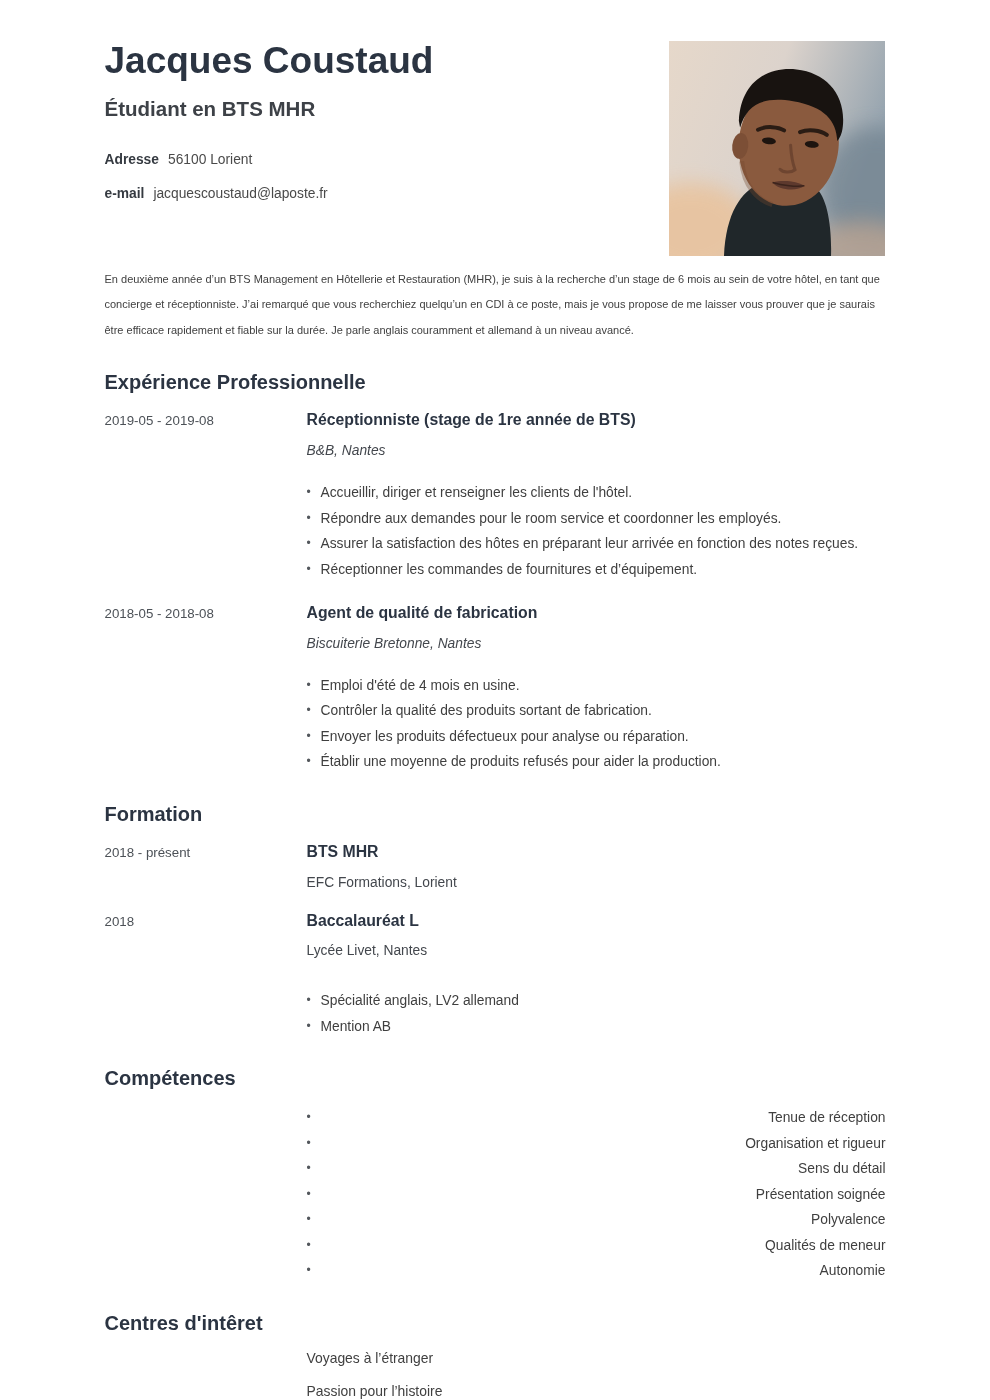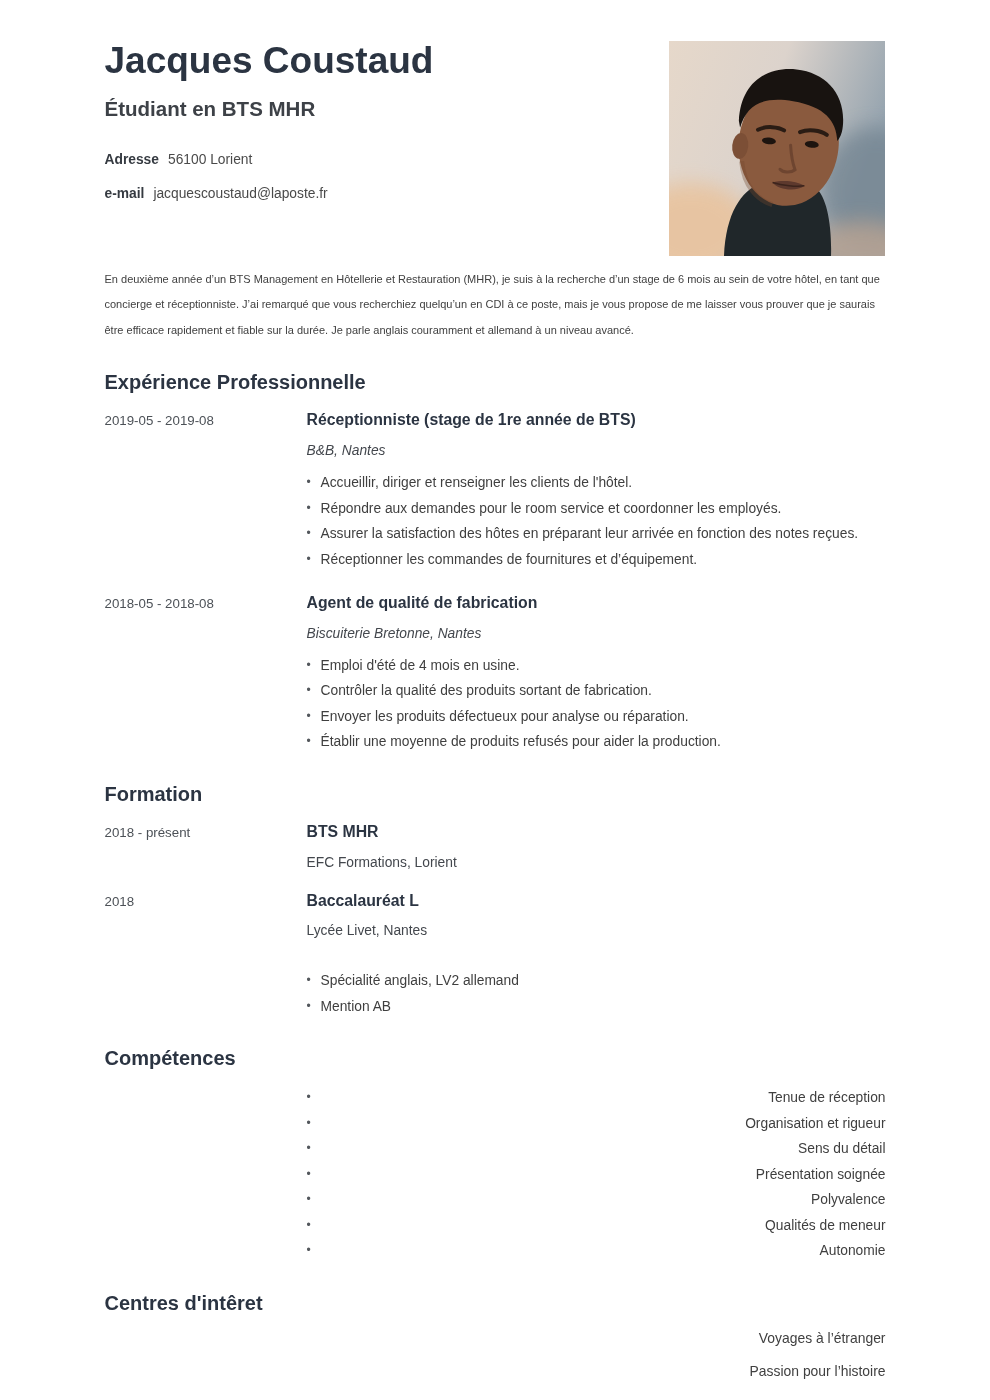--- a/index.html
+++ b/index.html
@@ -46,36 +46,35 @@
   .section-body { margin-top:16px; }
   .entry {
     display:grid; grid-template-columns:156px 1fr;
     margin-bottom:21px;
     gap:46px;
   }
   .entry-dates { font-size:13.3px; color:#4c5157; padding-top:3px; }
   .entry-title { font-size:15.8px; font-weight:700; color:#2b3442; line-height:1.25; }
   .entry-org { margin-top:13px; font-size:13.8px; color:#43474d; }
   .entry-org.italic { font-style:italic; }
-  ul.bullets { list-style:none; margin-top:12px; }
+  ul.bullets { list-style:none; margin-top:22px; }
   ul.bullets li {
     position:relative; padding-left:14px;
     font-size:13.8px; line-height:25.5px; color:#3f3f3f;
   }
   ul.bullets li::before {
     content:"\2022";
     position:absolute; left:0; top:0;
     color:#53575c; font-size:12px; line-height:25.5px;
   }
   ul.bullets.edu-extra { margin-top:30px; }
   .plain-list { margin-top:15px; }
   .plain-item {
     font-size:13.9px; line-height:17px; color:#404040;
     margin-bottom:16px;
-    text-align:right;
   }
 </style>
 </head>
 <body>
 
 <div class="page">
 
   <div>
     <div class="name">Jacques Coustaud</div>
     <div class="subtitle">Étudiant en BTS MHR</div>

